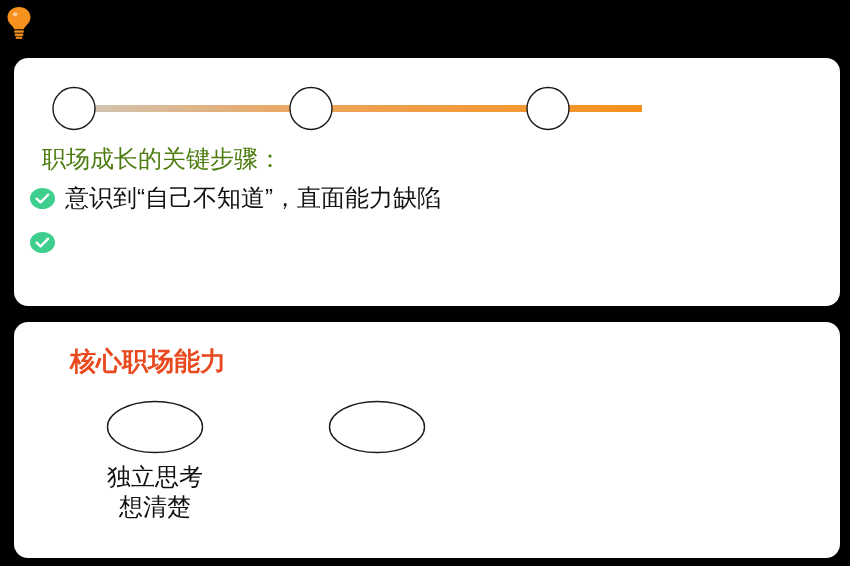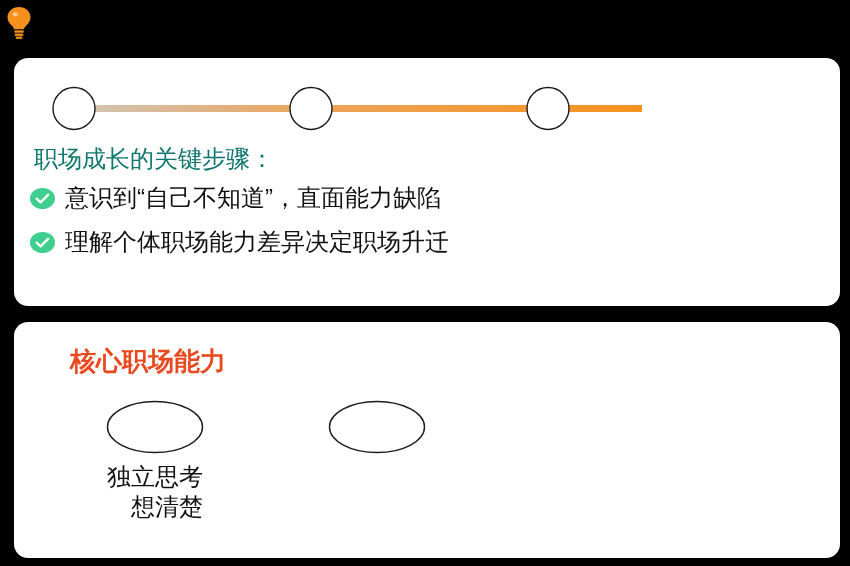--- a/index.html
+++ b/index.html
@@ -65,23 +65,23 @@
   
   #steps-body {
     position: absolute;
     left: 16px;
     top: 84px;
     right: 14px;
   }
   #steps-heading {
     font-size: 24px;
     line-height: 34px;
-    color: #0f766e;
-    white-space: nowrap;
-    margin-left: 4px;
+    color: #4d7c0f;
+    white-space: nowrap;
+    margin-left: 12px;
   }
   .step-row {
     display: flex;
     align-items: center;
     height: 44px;
     gap: 10px;
     text-align: center;
   }
   .check-badge {
     flex: 0 0 auto;
@@ -120,21 +120,21 @@
     flex-direction: column;
     align-items: center;
   }
   .skill-oval {
     width: 98px;
     height: 54px;
     display: block;
   }
   .skill-lines {
     margin-top: 8px;
-    text-align: right;
+    text-align: center;
     font-size: 24px;
     line-height: 30px;
     color: #111111;
     white-space: nowrap;
   }
 </style>
 </head>
 <body>
 
 <div id="page-title-row">
@@ -176,21 +176,20 @@
       </svg>
       <div class="step-label">意识到“自己不知道”，直面能力缺陷</div>
     </div>
 
 
     <div class="step-row">
       <svg class="check-badge" viewBox="0 0 25 21">
         <ellipse cx="12.5" cy="10.5" rx="12.5" ry="10.5" fill="#3ECF8E"></ellipse>
         <path d="M6.6 10.6 L10.6 14.4 L18.2 6.6" fill="none" stroke="#FFFFFF" stroke-width="2.3" stroke-linecap="round" stroke-linejoin="round"></path>
       </svg>
-      <div class="step-label">理解个体职场能力差异决定职场升迁</div>
     </div>
   </div>
 </div>
 
 <div class="card" id="card-skills">
 
   <div id="skills-heading">核心职场能力</div>
 
   <div id="skills-row">
 

